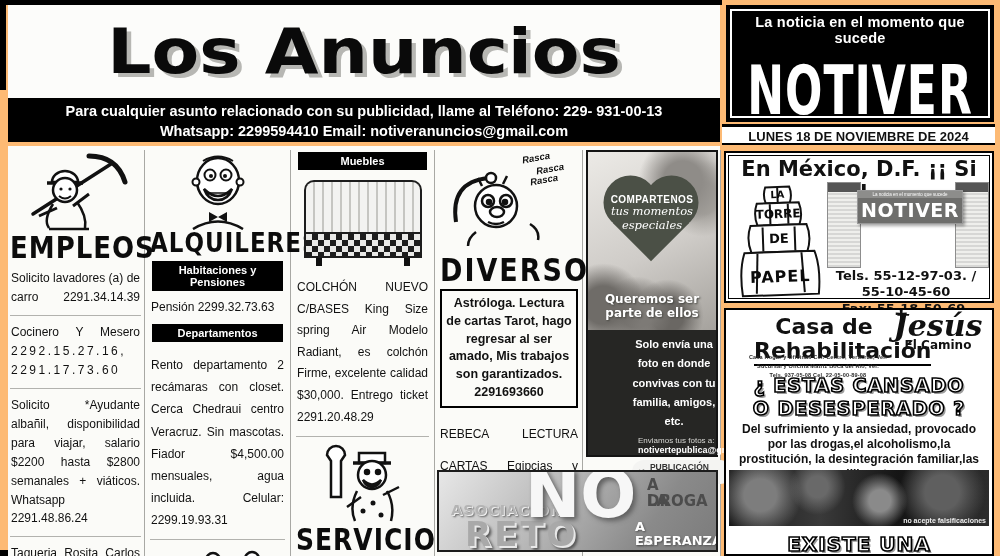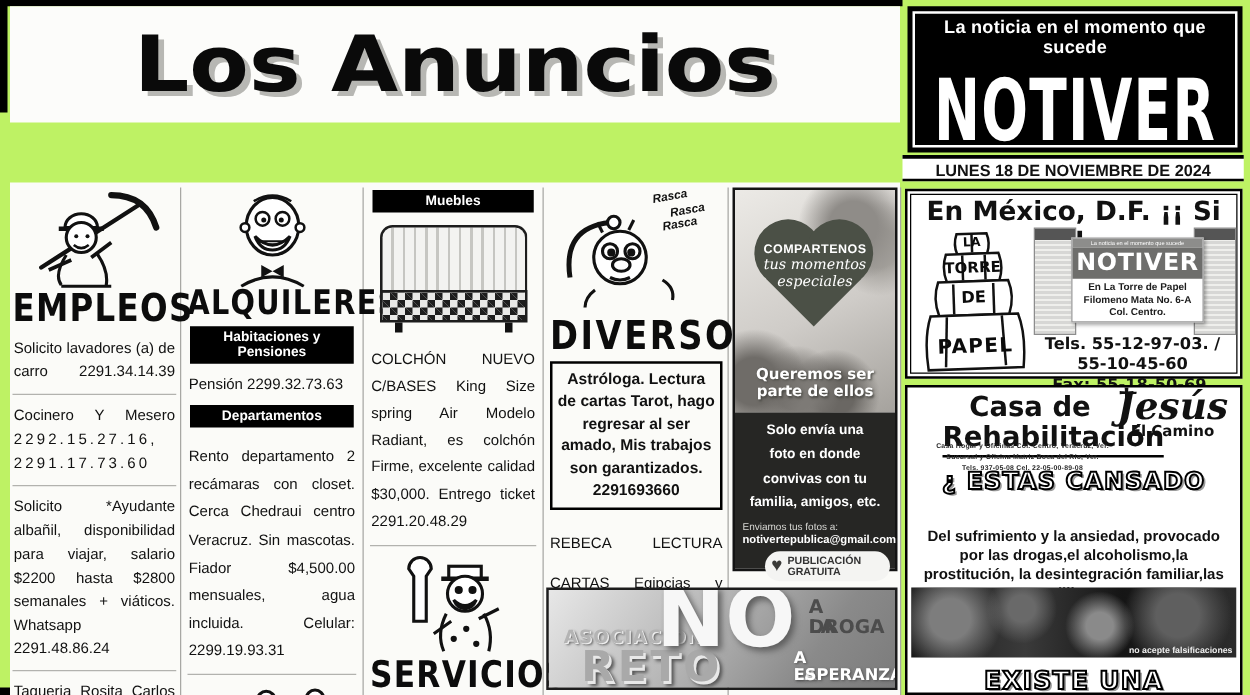--- a/index.html
+++ b/index.html
@@ -1,16 +1,16 @@
 <!DOCTYPE html>
 <html><head>
 <meta charset="utf-8">
 <style>
   html,body{margin:0;padding:0;background:#d8d8d4;}
-  #page{position:relative;width:1000px;height:556px;background:#bef264;overflow:hidden;
+  #page{position:relative;width:1000px;height:556px;background:#fdba74;overflow:hidden;
         font-family:"Liberation Sans",sans-serif;color:#111;}
   .abs{position:absolute;}
   
   #edge-top{left:0;top:0;width:722px;height:5px;background:#000;}
   #edge-left{left:0;top:0;width:6px;height:90px;background:#000;}
   #edge-bottom{left:0;top:550px;width:437px;height:6px;background:#000;}
   
   #masthead{left:8px;top:5px;width:712px;height:93px;background:#fcfcfa;text-align:center;}
   #masthead-title{display:block;font-family:"DejaVu Sans",sans-serif;font-weight:900;font-size:62px;
         line-height:93px;color:#0a0a0a;text-shadow:4px 4px 0 #b7b7b3;transform:scaleX(1.12);}
@@ -65,21 +65,21 @@
   .heart{position:absolute;left:36px;top:44px;width:54px;height:54px;background:#4b5046;transform:rotate(45deg);}
   .heart::before,.heart::after{content:"";position:absolute;width:54px;height:54px;border-radius:50%;background:#4b5046;}
   .heart::before{left:-29px;top:0;}
   .heart::after{top:-29px;left:0;}
   #heart-text{position:absolute;left:0;top:42px;width:100%;text-align:center;color:#fff;}
   #heart-text .h1{font-size:10px;font-weight:900;letter-spacing:.4px;}
   #heart-text .h2{font-family:"DejaVu Serif",serif;font-style:italic;font-size:11.5px;line-height:1.2;}
   #comp-caption{position:absolute;left:0;bottom:0;width:100%;text-align:center;color:#fff;
         font-family:"DejaVu Sans",sans-serif;font-weight:700;font-size:12px;line-height:1.12;
         text-shadow:1px 1px 2px #44443f;padding-bottom:10px;}
-  #comp-dark{position:absolute;left:0;top:178px;right:0;bottom:0;background:#262624;color:#fff;}
+  #comp-dark{position:absolute;left:0;top:178px;right:0;bottom:0;background:#262624;color:#fff;padding-left:44px;}
   .comp-b{font-weight:900;font-size:11px;text-align:center;line-height:1.75;}
   .comp-send1{font-size:8px;color:#d8d8d4;margin:5px 0 0 6px;}
   .comp-send2{font-size:9px;font-weight:bold;margin-left:6px;}
   .pill{margin:5px 4px 0 auto;width:100px;background:#f4f4f2;border-radius:13px;display:flex;
         align-items:center;gap:4px;padding:3px 5px;box-sizing:border-box;}
   .pill .ph{color:#3a3a38;font-size:15px;line-height:1;}
   .pill .pt{color:#333;font-size:8.5px;font-weight:900;line-height:1.05;text-align:left;}
   
   #reto{left:437px;top:470px;width:281px;height:82px;border:2px solid #1c1c1c;box-sizing:border-box;
         background:linear-gradient(125deg,#e7e7e7 0%,#b9b9b9 40%,#8a8a8a 75%,#7b7b7b 100%);overflow:hidden;}
@@ -143,20 +143,24 @@
 
 <div id="page">
 
   <div class="abs" id="edge-top"></div>
   <div class="abs" id="edge-left"></div>
   <div class="abs" id="edge-bottom"></div>
 
   <div class="abs" id="masthead">
     <span id="masthead-title">Los Anuncios</span>
   </div>
+  <div class="abs" id="contactbar">
+    <div>Para cualquier asunto relacionado con su publicidad, llame al  Teléfono: 229- 931-00-13</div>
+    <div>Whatsapp: 2299594410 Email: notiveranuncios@gmail.com</div>
+  </div>
 
   <div class="abs" id="nvbox">
     <div id="nvinner">
       <div id="nv-tagline">La noticia en el momento que sucede</div>
       <span id="nv-brand">NOTIVER</span>
     </div>
   </div>
   <div class="abs" id="datebar">LUNES 18 DE NOVIEMBRE DE 2024</div>
 
   <div class="abs" id="content-bg"></div>
@@ -354,25 +358,20 @@
         <span class="tl" style="top:24px;font-size:12px">TORRE</span>
         <span class="tl" style="top:48px;font-size:13px">DE</span>
         <span class="tl" style="top:84px;font-size:16px;letter-spacing:1px">PAPEL</span>
       </div>
       <div id="npapers">
         <div class="thumb" style="left:0"></div>
         <div class="thumb" style="right:0"></div>
         <div id="nvcard">
           <div class="mini-tag">La noticia en el momento que sucede</div>
           <div class="mini-brand">NOTIVER</div>
-          <div class="mini-addr">
-            <div>En La Torre de Papel</div>
-              <div>Filomeno Mata No. 6-A</div>
-              <div>Col. Centro.</div>
-          </div>
         </div>
       </div>
       <div id="torre-phones">
         <div>Tels. 55-12-97-03. / 55-10-45-60</div>
         <div>Fax: 55-18-50-69.</div>
       </div>
     </div>
   </div>
 
   <div class="abs" id="rehab">
@@ -385,20 +384,21 @@
       <div class="j">Jesús</div>
       <div class="c">El Camino</div>
     </div>
     <div id="rh-fine">
       <div>Casa Hogar y Oficinas Col. Centro, Veracruz, Ver.</div>
       <div>Sucursal y Oficina Matriz Boca del Río, Ver.</div>
       <div>Tels. 937-05-08  Cel. 22-05-00-89-08</div>
     </div>
     <div id="rh-q" class="outline">
       <div>¿ ESTAS CANSADO</div>
+      <div>O DESESPERADO ?</div>
     </div>
     <div id="rh-body">Del sufrimiento y la ansiedad, provocado por las drogas,el alcoholismo,la prostitución, la desintegración familiar,las pandillas,etc.</div>
     <div id="rh-photo">
       <span id="rh-caption">no acepte falsificaciones</span>
     </div>
     <div id="rh-sol1" class="outline">EXISTE UNA SOLUCIÓN</div>
     <div id="rh-sol2" class="outline">VEN QUEREMOS AYUDARTE</div>
   </div>
 
 </div>

